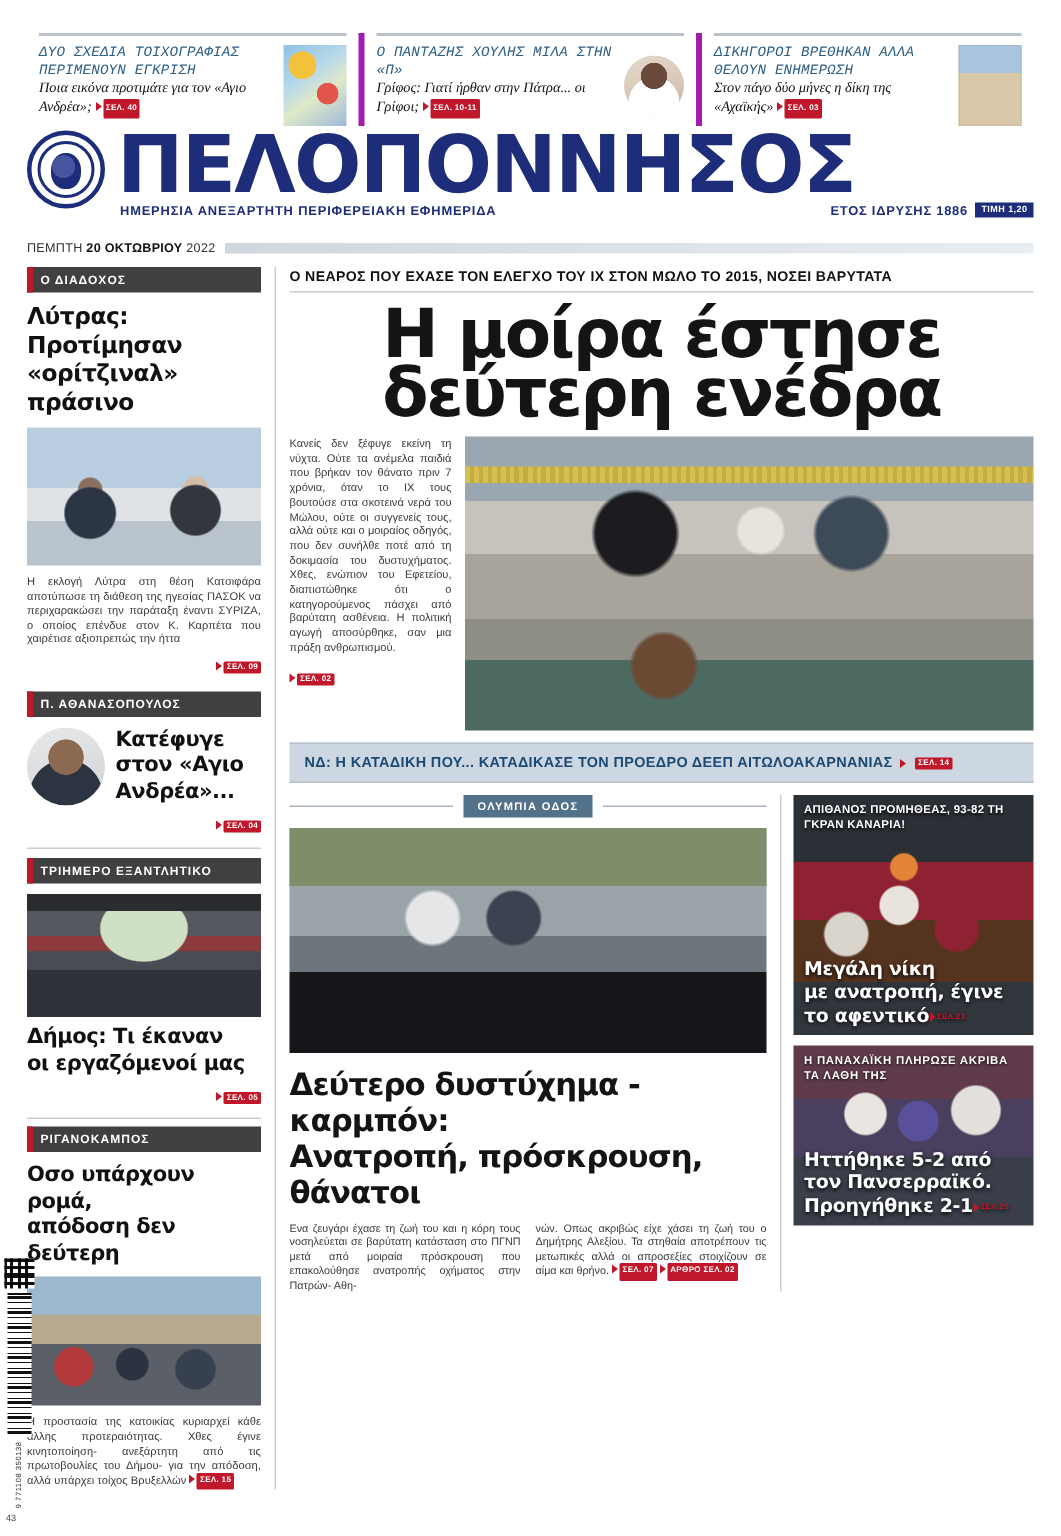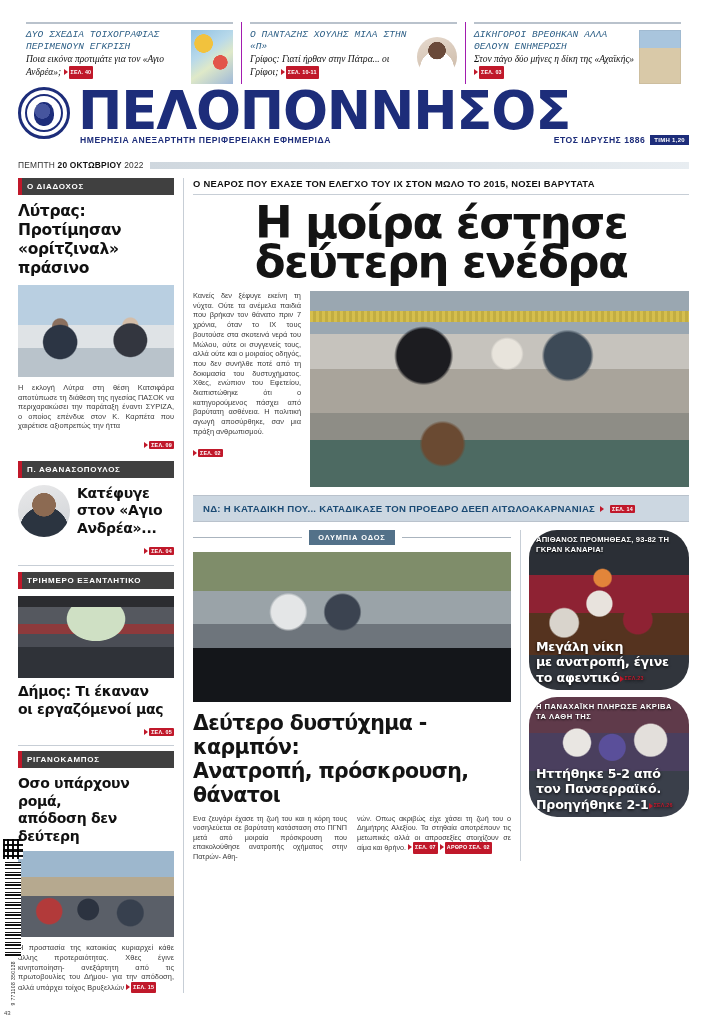--- a/index.html
+++ b/index.html
@@ -7,21 +7,21 @@
   body{
     width:707px;height:1024px;overflow:hidden;
     font-family:"Liberation Sans","DejaVu Sans",sans-serif;
     color:#1a1a1a;-webkit-font-smoothing:antialiased;
   }
   .page{position:relative;width:707px;height:1024px;background:#fff;box-sizing:border-box;}
 
   
   .teasers{display:flex;padding:22px 18px 0 18px;box-sizing:border-box;height:84px;}
   .teaser{flex:1;display:flex;flex-direction:column;padding:0 8px;box-sizing:border-box;position:relative;}
-  .teaser + .teaser{border-left:1px solid #a21caf;}
+  .teaser + .teaser{border-left:4px solid #a21caf;}
   .teaser .rule{height:2px;background:#b9c2cc;margin-bottom:5px;}
   .teaser-body{display:flex;gap:5px;flex:1;}
   .teaser-txt{flex:1;min-width:0;}
   .teaser-kicker{
     font-family:Liberation Mono, monospace;
     font-style:italic;font-size:9.5px;line-height:11.5px;color:#2d5f86;
     letter-spacing:.1px;
   }
   .teaser-sub{
     font-family:"Liberation Serif","DejaVu Serif",serif;
@@ -204,21 +204,21 @@
       linear-gradient(180deg,#b9c2c8 0 18%, #9aa3a8 18% 48%, #6e757c 48% 64%, #14161a 64% 100%);
   }
   .h2{
     font-family:"DejaVu Sans","Liberation Sans",sans-serif;
     font-weight:bold;font-size:20.5px;line-height:24px;color:#141414;
     letter-spacing:-.6px;margin:9px 0 7px 0;
   }
   .cols2{display:flex;gap:10px;}
   .cols2 > div{flex:1;font-size:7.2px;line-height:9.4px;text-align:justify;color:#3a3a3a;}
 
-  .sportbox{position:relative;overflow:hidden;margin-bottom:7px;border-radius:28px;}
+  .sportbox{position:relative;overflow:hidden;margin-bottom:7px;}
   .sport-basket{
     height:160px;
     background:
       radial-gradient(circle at 46% 30%, #e2853a 0 6%, transparent 7%),
       radial-gradient(circle at 44% 46%, #e8e3dd 0 10%, transparent 11%),
       radial-gradient(circle at 22% 58%, #d9d4cc 0 9%, transparent 10%),
       radial-gradient(circle at 68% 56%, #8e2233 0 10%, transparent 11%),
       linear-gradient(180deg,#2b2f36 0 28%, #8e2233 28% 52%, #55331f 52% 78%, #31353c 78% 100%);
   }
   .sport-soccer{

